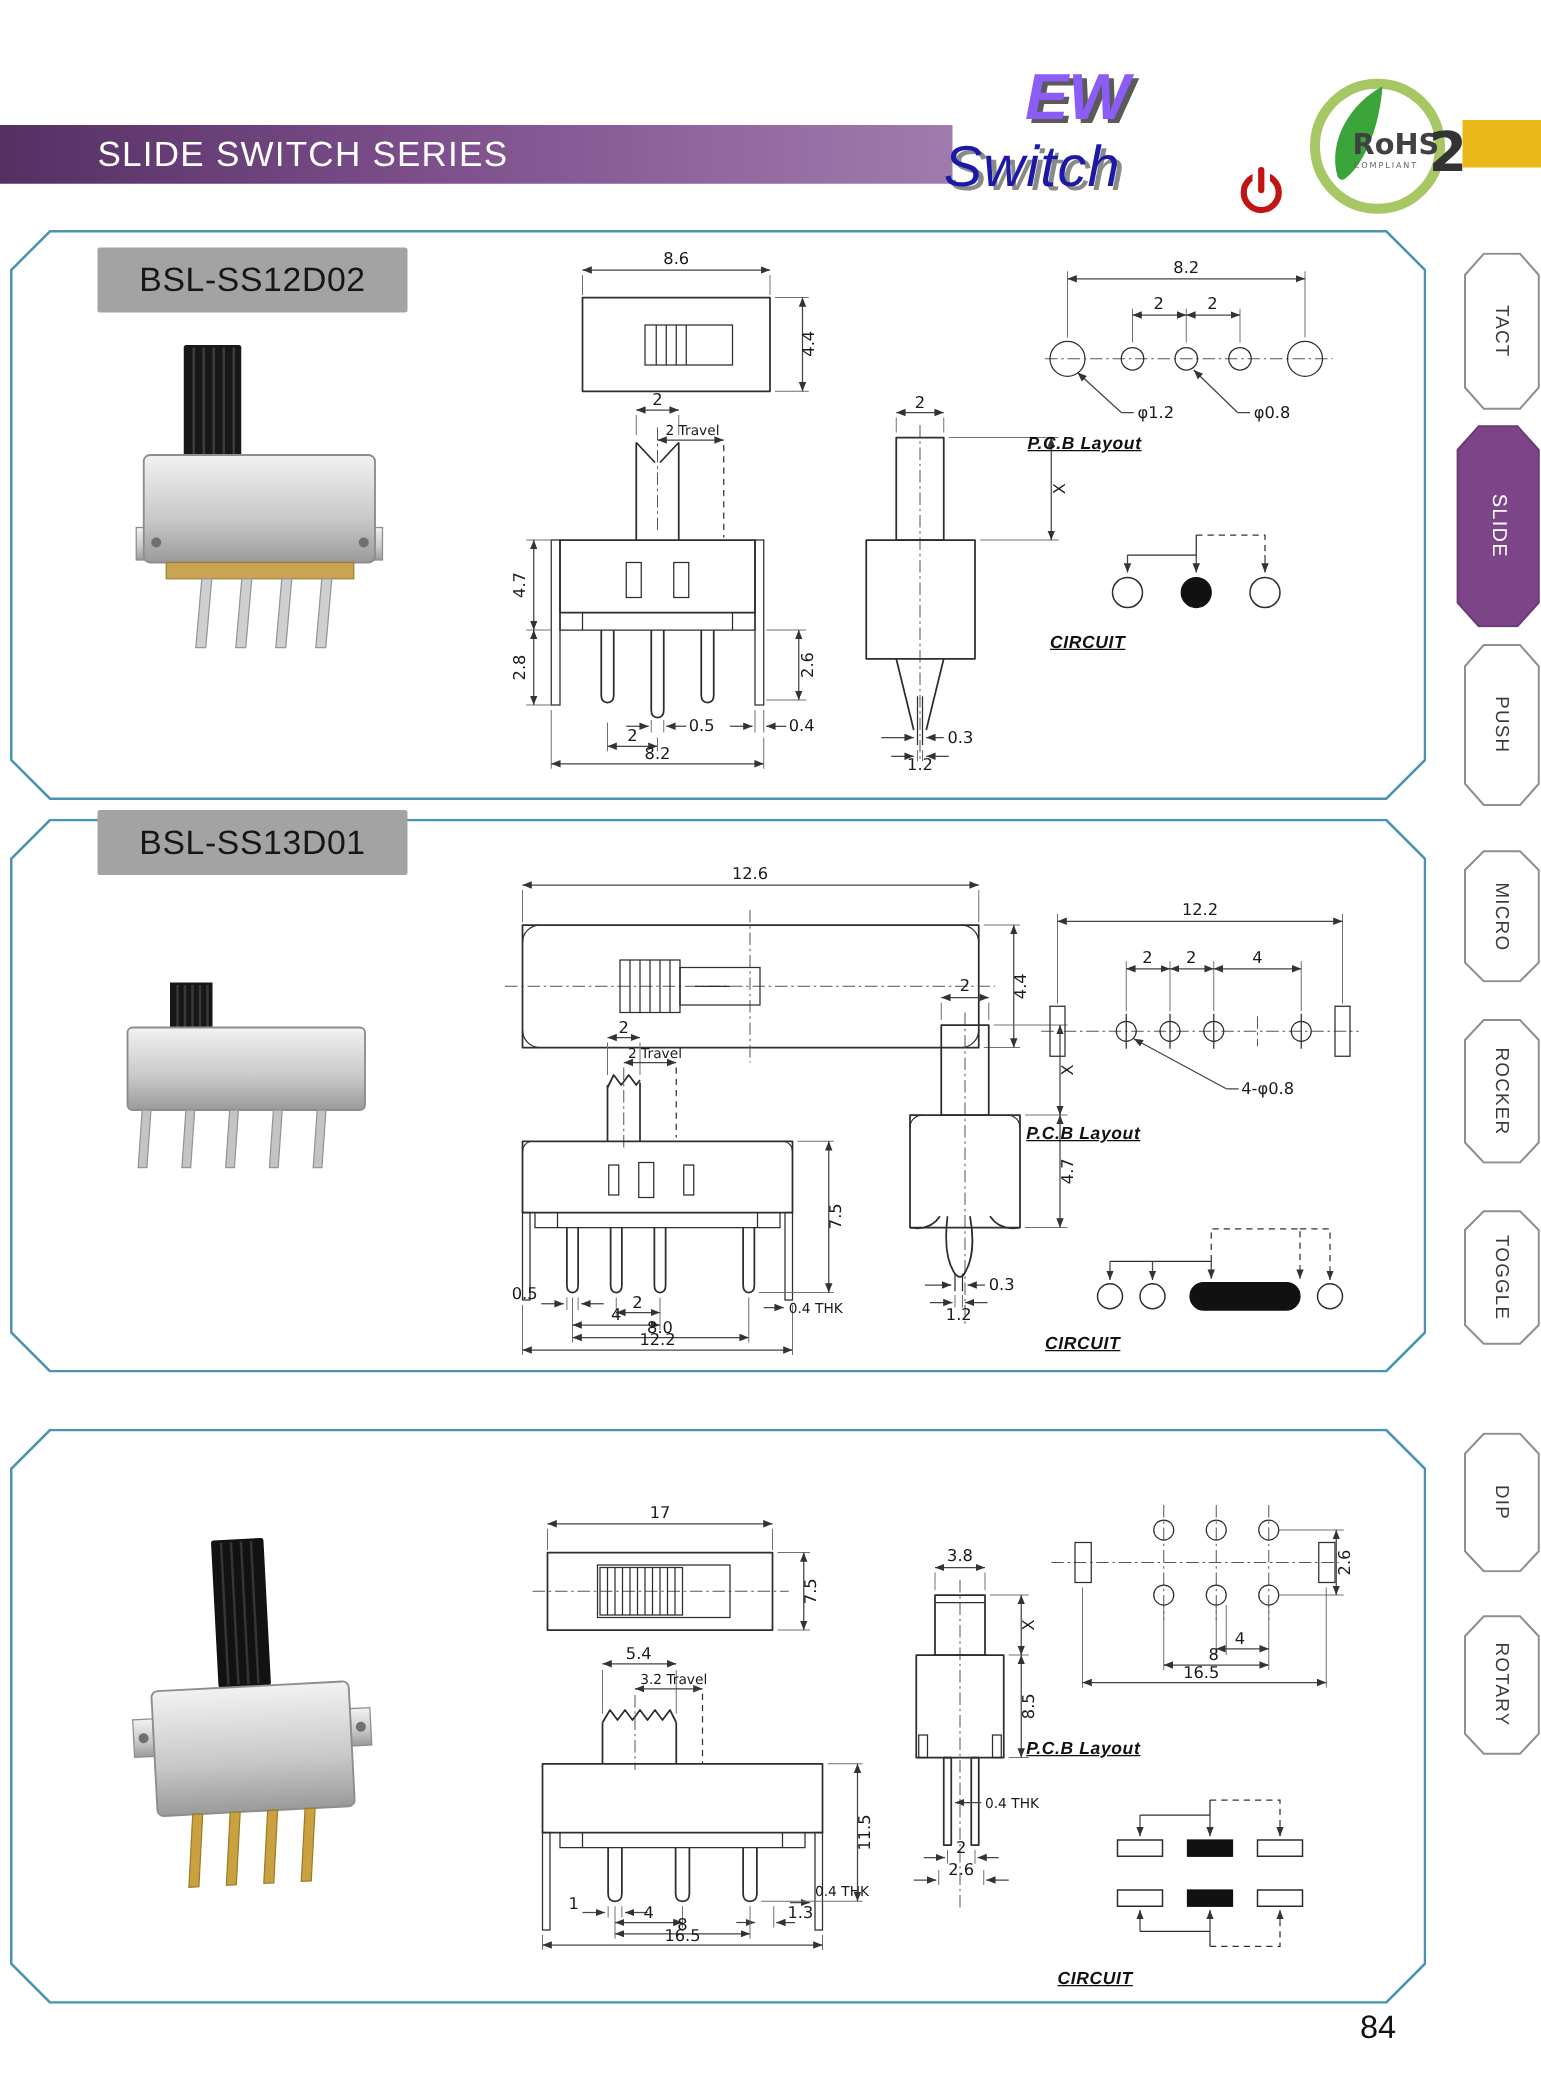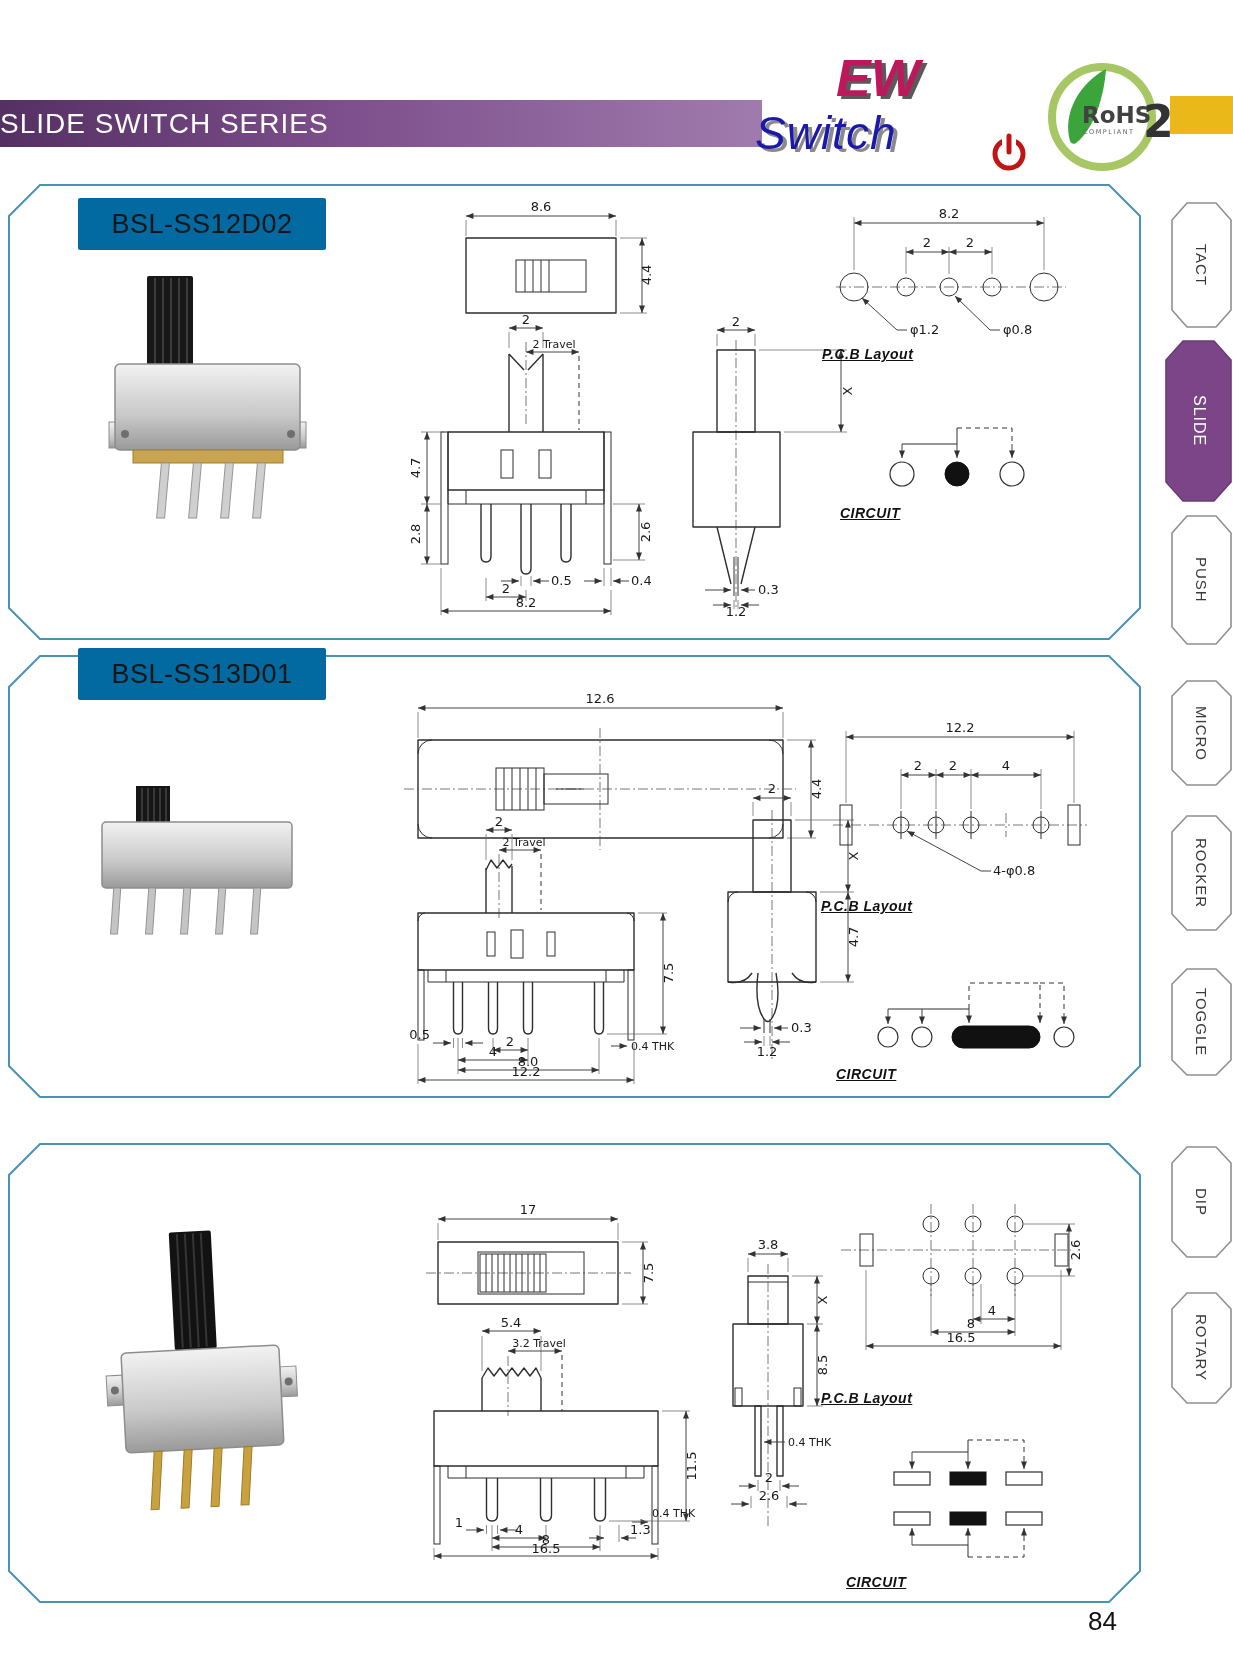--- a/index.html
+++ b/index.html
@@ -2,33 +2,33 @@
 <html><head>
 <meta charset="utf-8">
 <style>
   html,body{margin:0;padding:0;background:#fff;}
   body{font-family:"Liberation Sans","DejaVu Sans",sans-serif;}
   #page{position:relative;width:1233px;height:1678px;background:#fff;overflow:hidden;}
   .abs{position:absolute;}
   
   .banner{left:0;top:100px;width:762px;height:47px;
     background:linear-gradient(90deg,#553063 0%,#7d4f8c 45%,#a07bad 100%);
-    color:#fff;font-size:28px;letter-spacing:1px;line-height:47px;box-sizing:border-box;}
-  .brand-ew{left:820px;top:48px;font-style:italic;font-weight:bold;font-size:52px;color:#be185d;
-    text-shadow:4px 3px 0 #5a5a5a;margin-left:16px;}
+    color:#fff;font-size:28px;letter-spacing:1px;line-height:47px;padding-left:78px;box-sizing:border-box;}
+  .brand-ew{left:820px;top:48px;font-style:italic;font-weight:bold;font-size:52px;color:#8b5cf6;
+    text-shadow:4px 3px 0 #5a5a5a;}
   .brand-switch{left:755px;top:106px;font-style:italic;font-weight:normal;font-size:46px;color:#1c18a8;
     text-shadow:4px 3px 0 #8a8a8a;letter-spacing:1px;}
   .gold-tab{left:1170px;top:96px;width:63px;height:38px;background:#eab818;}
   
   .tab{position:absolute;}
   .tab .tab-label{position:absolute;inset:0;display:flex;align-items:center;justify-content:center;
     writing-mode:vertical-rl;font-size:15px;letter-spacing:1px;color:#3a3a3a;}
   .tab.active .tab-label{color:#fff;font-size:16px;}
   
-  .model-title{width:248px;height:52px;background:#0369a1;border-radius:2px;
+  .model-title{width:248px;height:52px;background:#a3a3a3;border-radius:2px;
     display:flex;align-items:center;justify-content:center;font-size:27px;color:#161616;letter-spacing:0.5px;z-index:5;}
   .dwg-label{font-style:italic;font-weight:bold;font-size:14px;color:#111;text-align:left;
     text-decoration:underline;letter-spacing:0.5px;z-index:4;}
   .page-num{left:1088px;top:1606px;font-size:26px;color:#111;}
   
   svg text{font-family:"DejaVu Sans","Liberation Sans",sans-serif;}
   .d{font-size:13px;fill:#1a1a1a;}
   .ds{font-size:11px;fill:#1a1a1a;}
   .out{stroke:#2e2e2e;stroke-width:1.4;fill:none;stroke-linejoin:round;}
   .thin{stroke:#2e2e2e;stroke-width:1;fill:none;}

